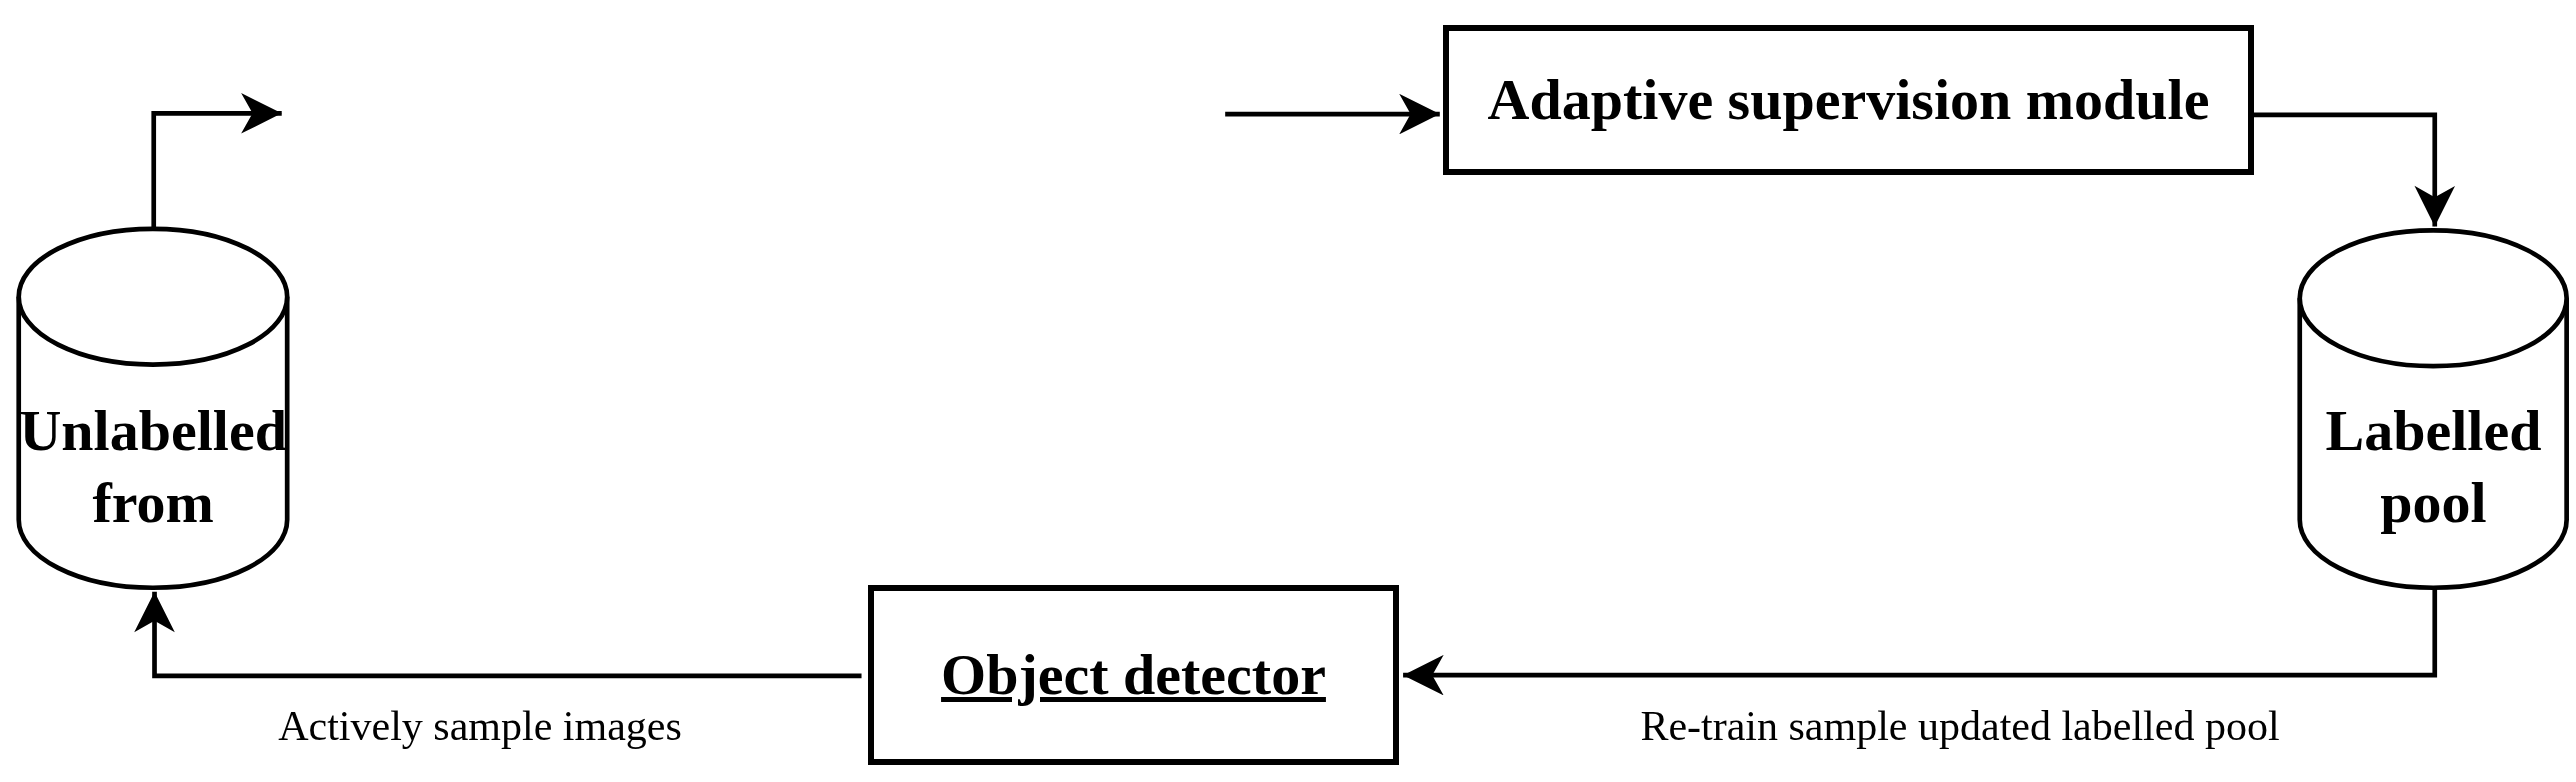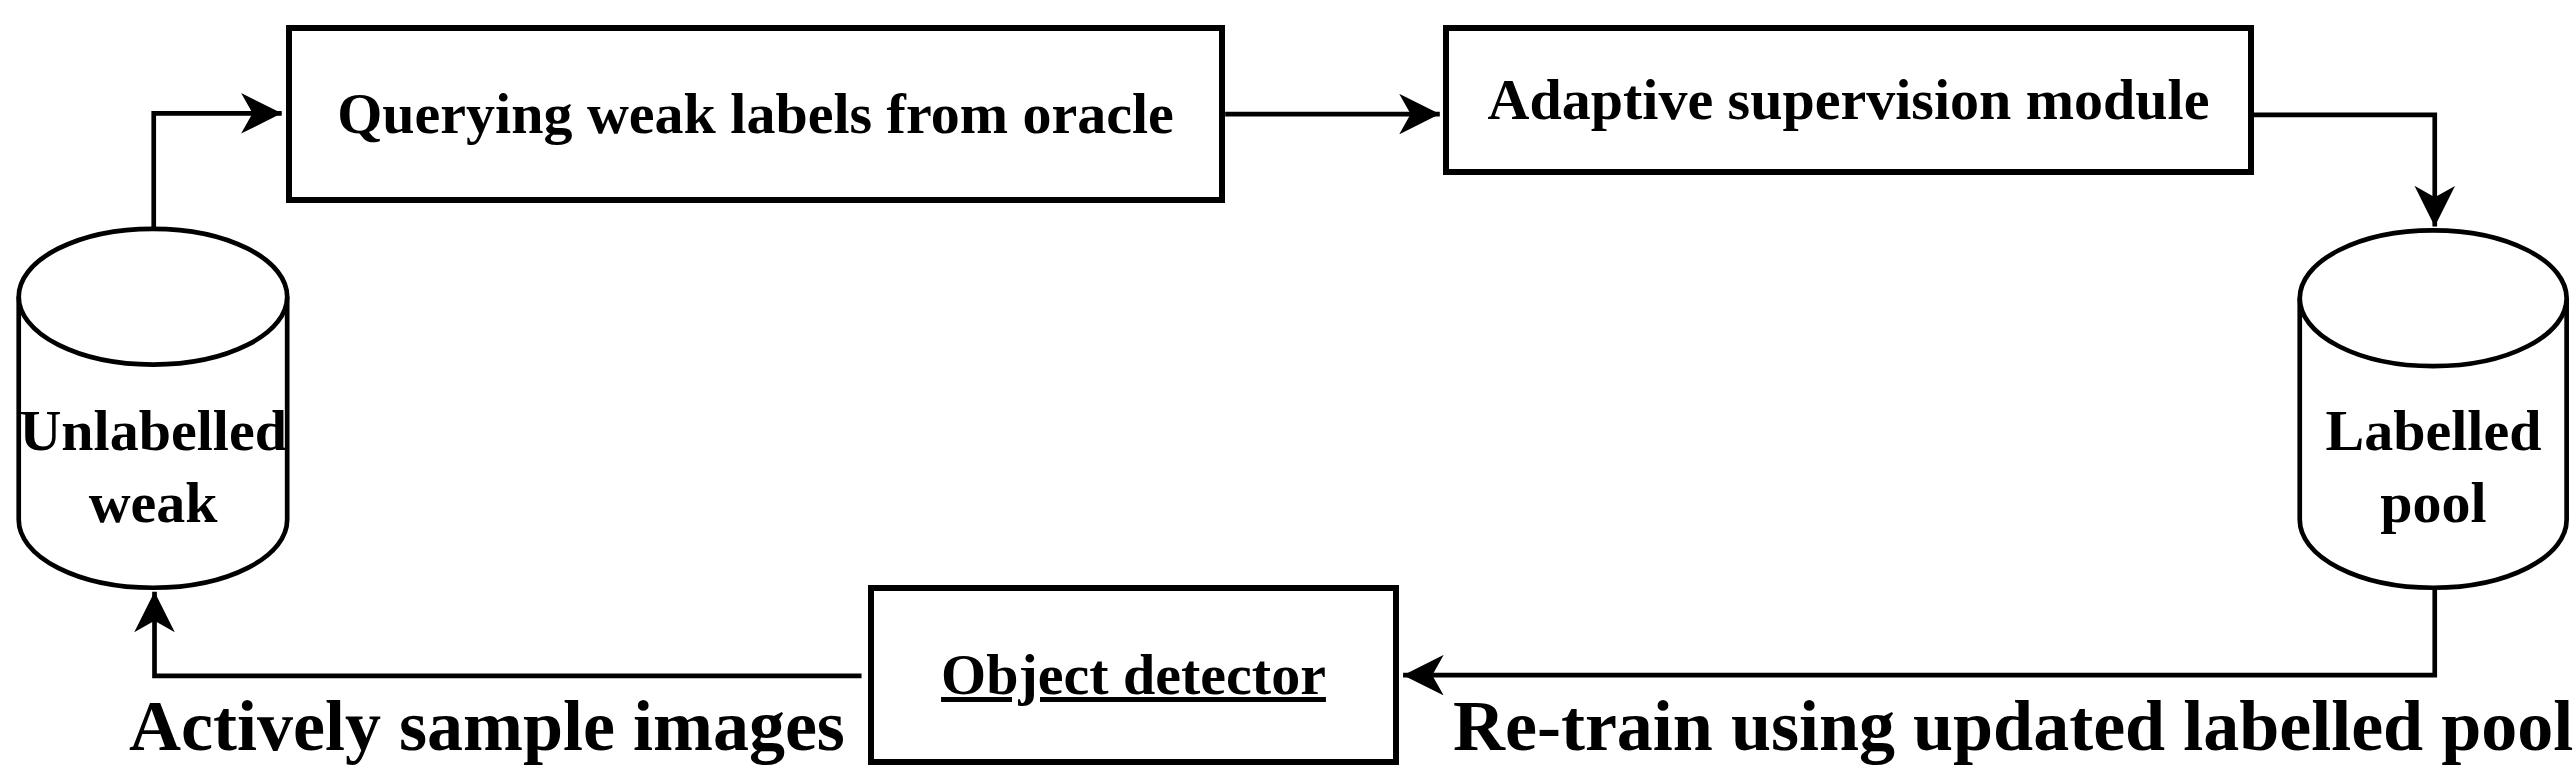--- a/index.html
+++ b/index.html
@@ -44,22 +44,22 @@
     width: 297px;
     text-align: center;
     font-weight: bold;
     font-size: 58px;
     line-height: 72px;
     color: #000000;
   }
   .edge-label {
     position: absolute;
     text-align: center;
-    font-weight: bold;
-    font-size: 72px;
+    font-weight: normal;
+    font-size: 42px;
     line-height: 72px;
     color: #000000;
     white-space: nowrap;
   }
   #box-querying   { left: 286px;  top: 25px;  width: 939px; height: 178px; }
   #box-adaptive   { left: 1443px; top: 25px;  width: 811px; height: 150px; }
   #box-detector   { left: 868px; top: 585px; width: 531px;  height: 180px; text-decoration: underline; }
   #label-unlabelled { left: 4.7px;    top: 395px; }
   #label-labelled   { left: 2285px; top: 395px; }
   #edge-label-sample  { left: 129px;  top: 690px; width: 702px;  }
@@ -87,34 +87,31 @@
       <ellipse cx="3118" cy="382" rx="171" ry="87" fill="#ffffff" stroke="#000000" stroke-width="6"></ellipse>
     </g>
 
     <path d="M 197,293 L 197,145 L 361,145" fill="none" stroke="#000000" stroke-width="6" marker-end="url(#arrowhead)"></path>
     <path d="M 1570,146 L 1845,146" fill="none" stroke="#000000" stroke-width="6" marker-end="url(#arrowhead)"></path>
     <path d="M 2888,147 L 3120,147 L 3120,290" fill="none" stroke="#000000" stroke-width="6" marker-end="url(#arrowhead)"></path>
     <path d="M 3120,753 L 3120,865 L 1798,865" fill="none" stroke="#000000" stroke-width="6" marker-end="url(#arrowhead)"></path>
     <path d="M 1104,866 L 198,866 L 198,758" fill="none" stroke="#000000" stroke-width="6" marker-end="url(#arrowhead)"></path>
   </svg>
 
-  <div class="node-box" id="box-querying">
-    <span class="diagram-text">Querying weak labels from oracle</span>
-  </div>
 
   <div class="node-box" id="box-adaptive">
     <span class="diagram-text">Adaptive supervision module</span>
   </div>
 
   <div class="node-box" id="box-detector">
     <span class="diagram-text">Object detector</span>
   </div>
 
-  <div class="pool-label" id="label-unlabelled">Unlabelled weak</div>
+  <div class="pool-label" id="label-unlabelled">Unlabelled from</div>
 
   <div class="pool-label" id="label-labelled">Labelled pool</div>
 
   <div class="edge-label" id="edge-label-sample">Actively sample images</div>
 
-  <div class="edge-label" id="edge-label-retrain">Re-train using updated labelled pool</div>
+  <div class="edge-label" id="edge-label-retrain">Re-train sample updated labelled pool</div>
 
 </div>
 
 
 </body></html>

